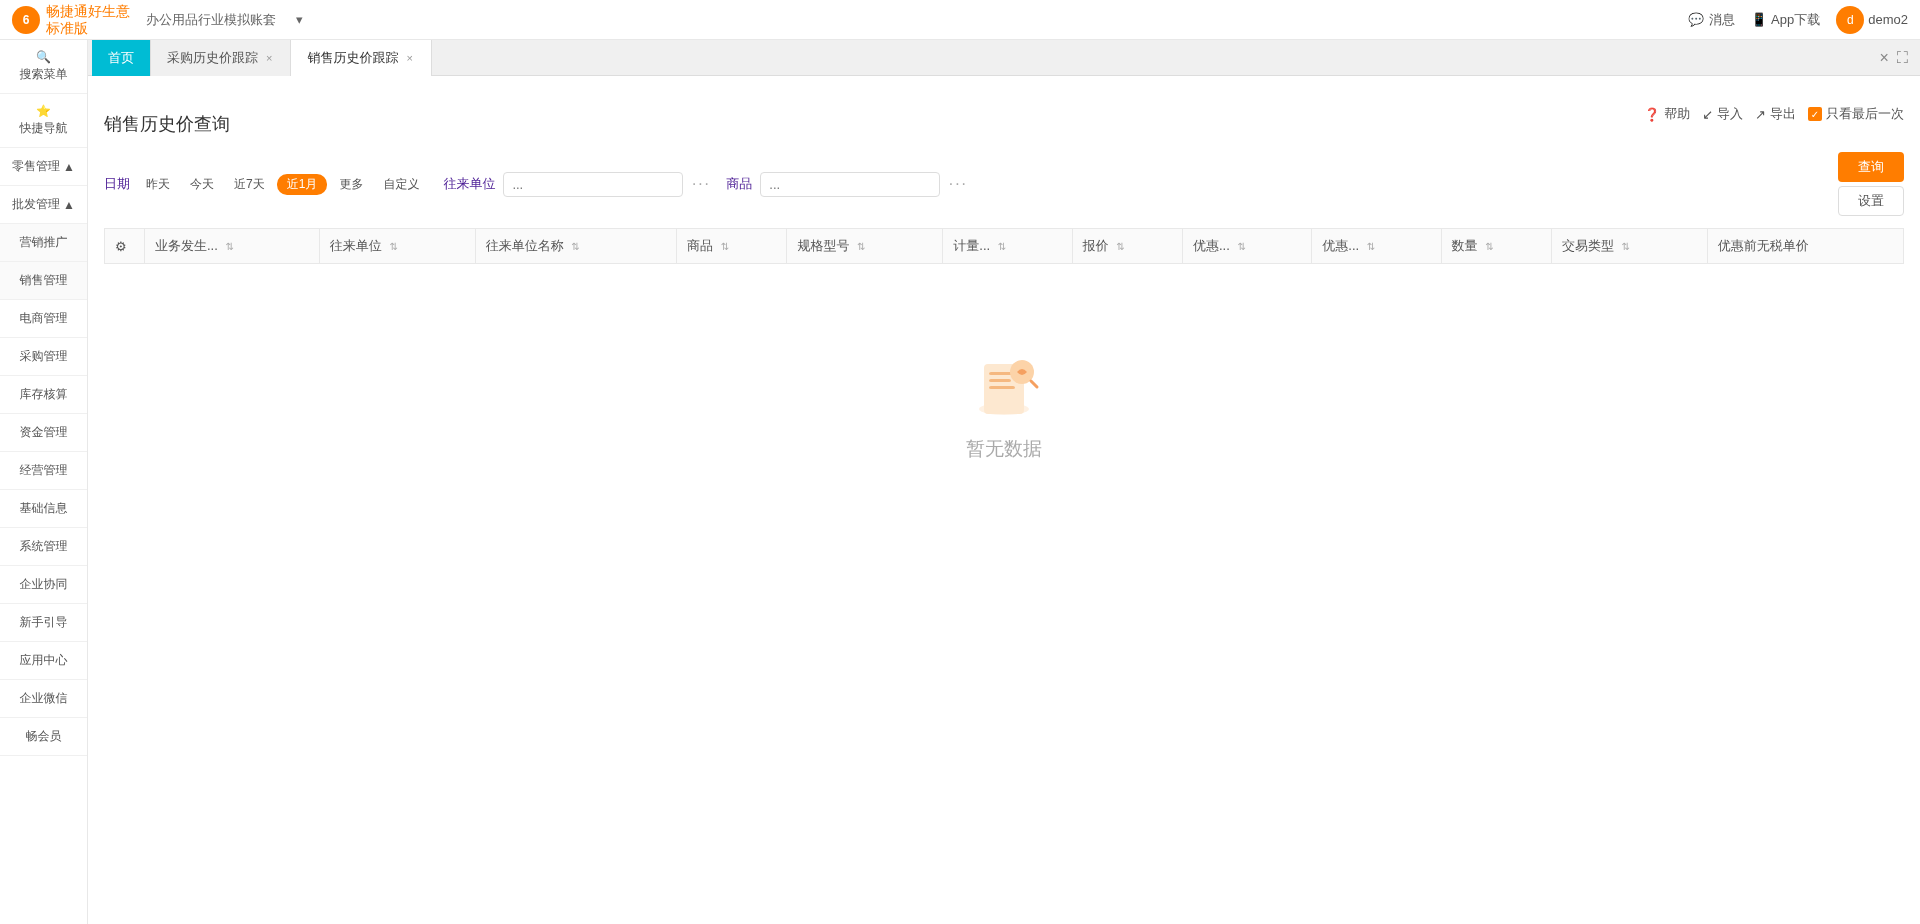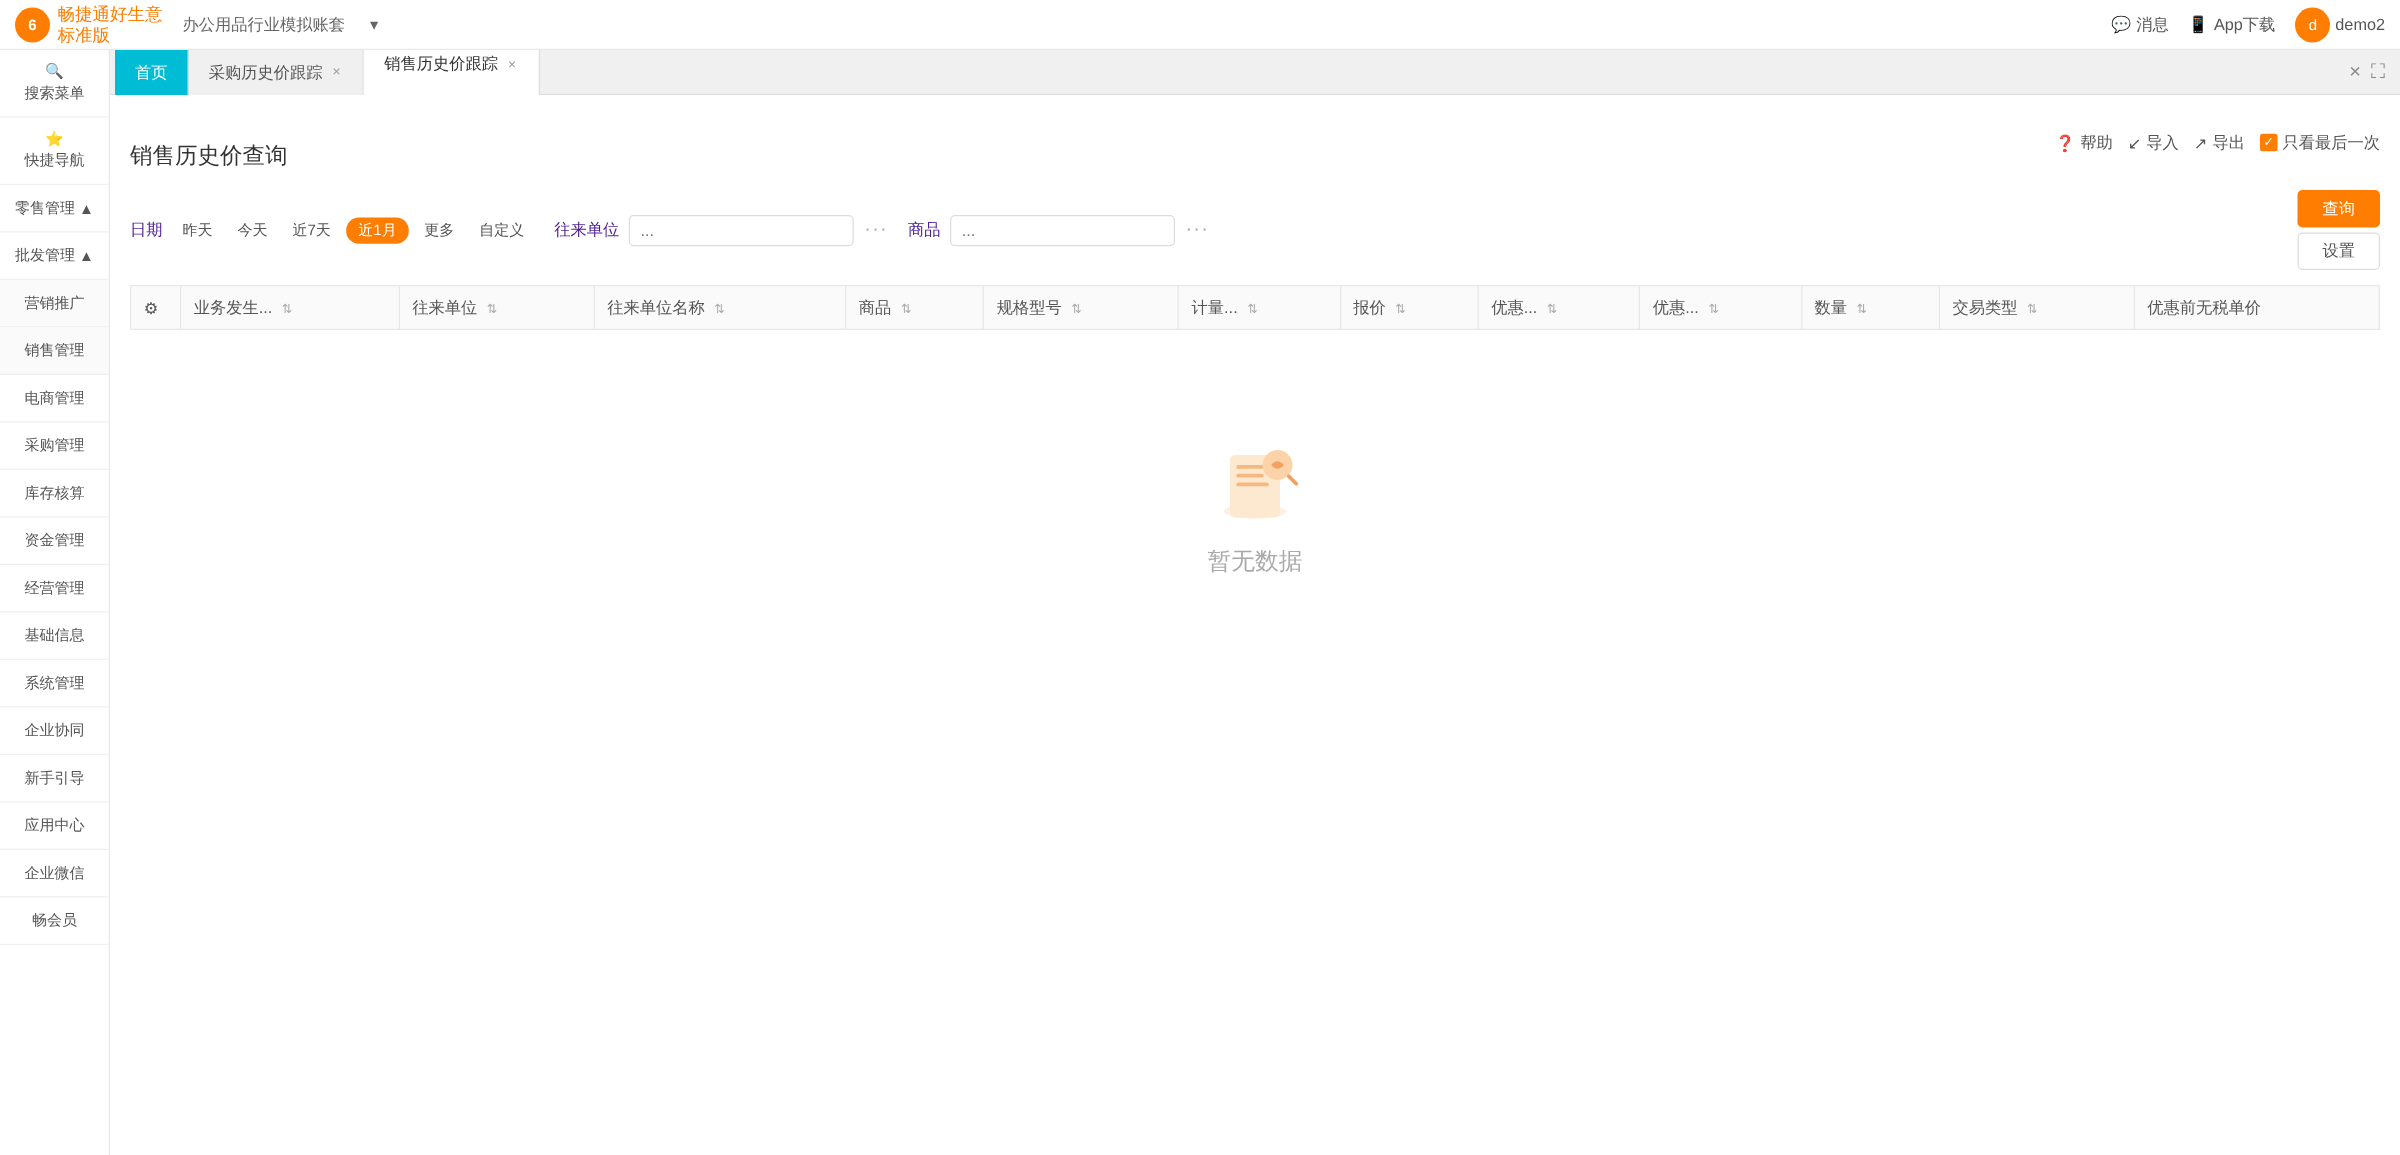--- a/index.html
+++ b/index.html
@@ -139,35 +139,34 @@
       background: #f0f0f0;
       border-bottom: 1px solid #ddd;
       height: 36px;
       flex-shrink: 0;
       padding: 0 4px;
     }
     .tab {
       display: flex;
       align-items: center;
       gap: 6px;
-      padding: 16px 16px;
+      padding: 0 16px;
       height: 36px;
       font-size: 13px;
       cursor: pointer;
       border-right: 1px solid #ddd;
       color: #555;
       background: #f0f0f0;
       white-space: nowrap;
     }
     .tab.active {
       background: #fff;
       color: #333;
       border-bottom: none;
       position: relative;
-      align-items: flex-end;
     }
     .tab.home {
       background: #00bcd4;
       color: #fff;
       font-weight: 500;
     }
     .tab-close {
       font-size: 11px;
       color: #999;
       cursor: pointer;

